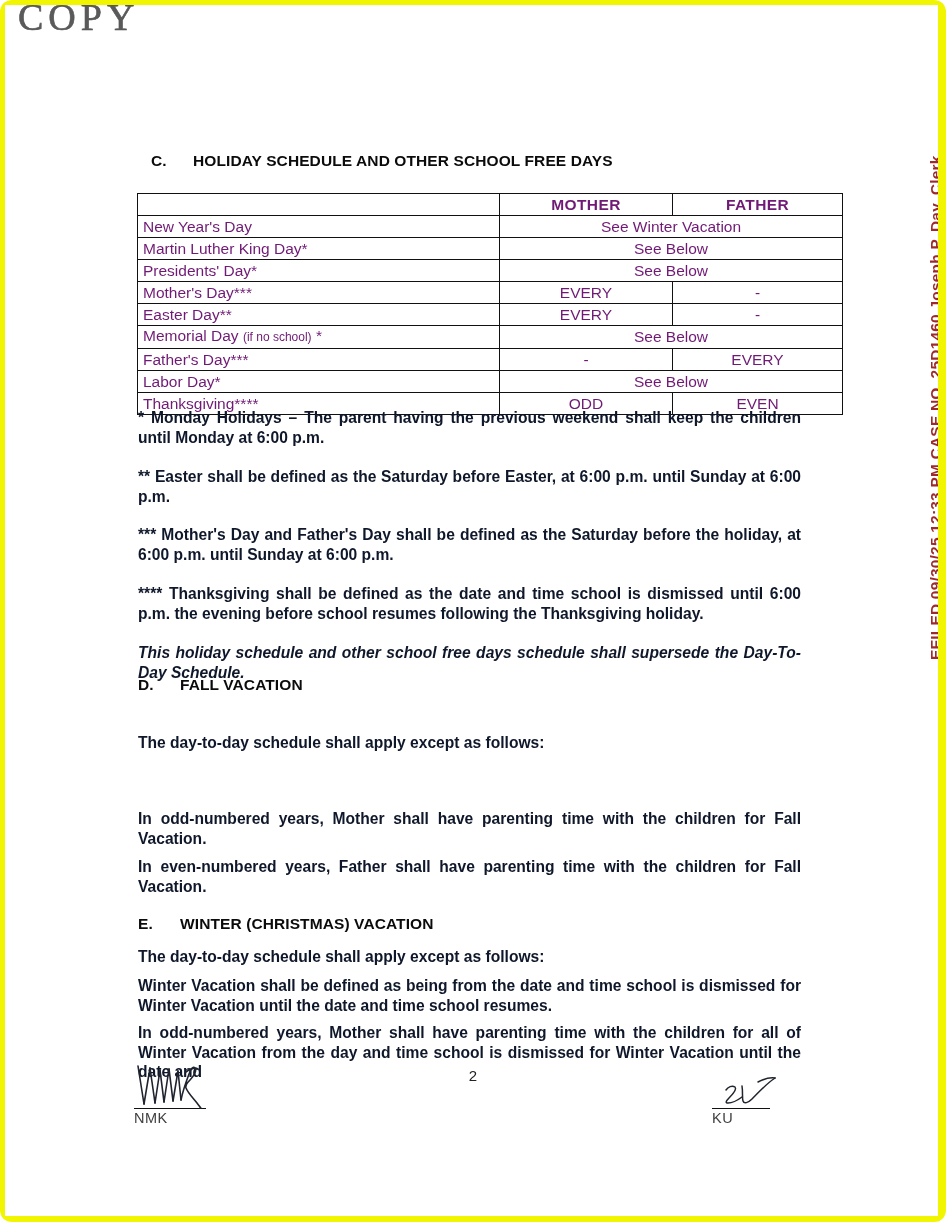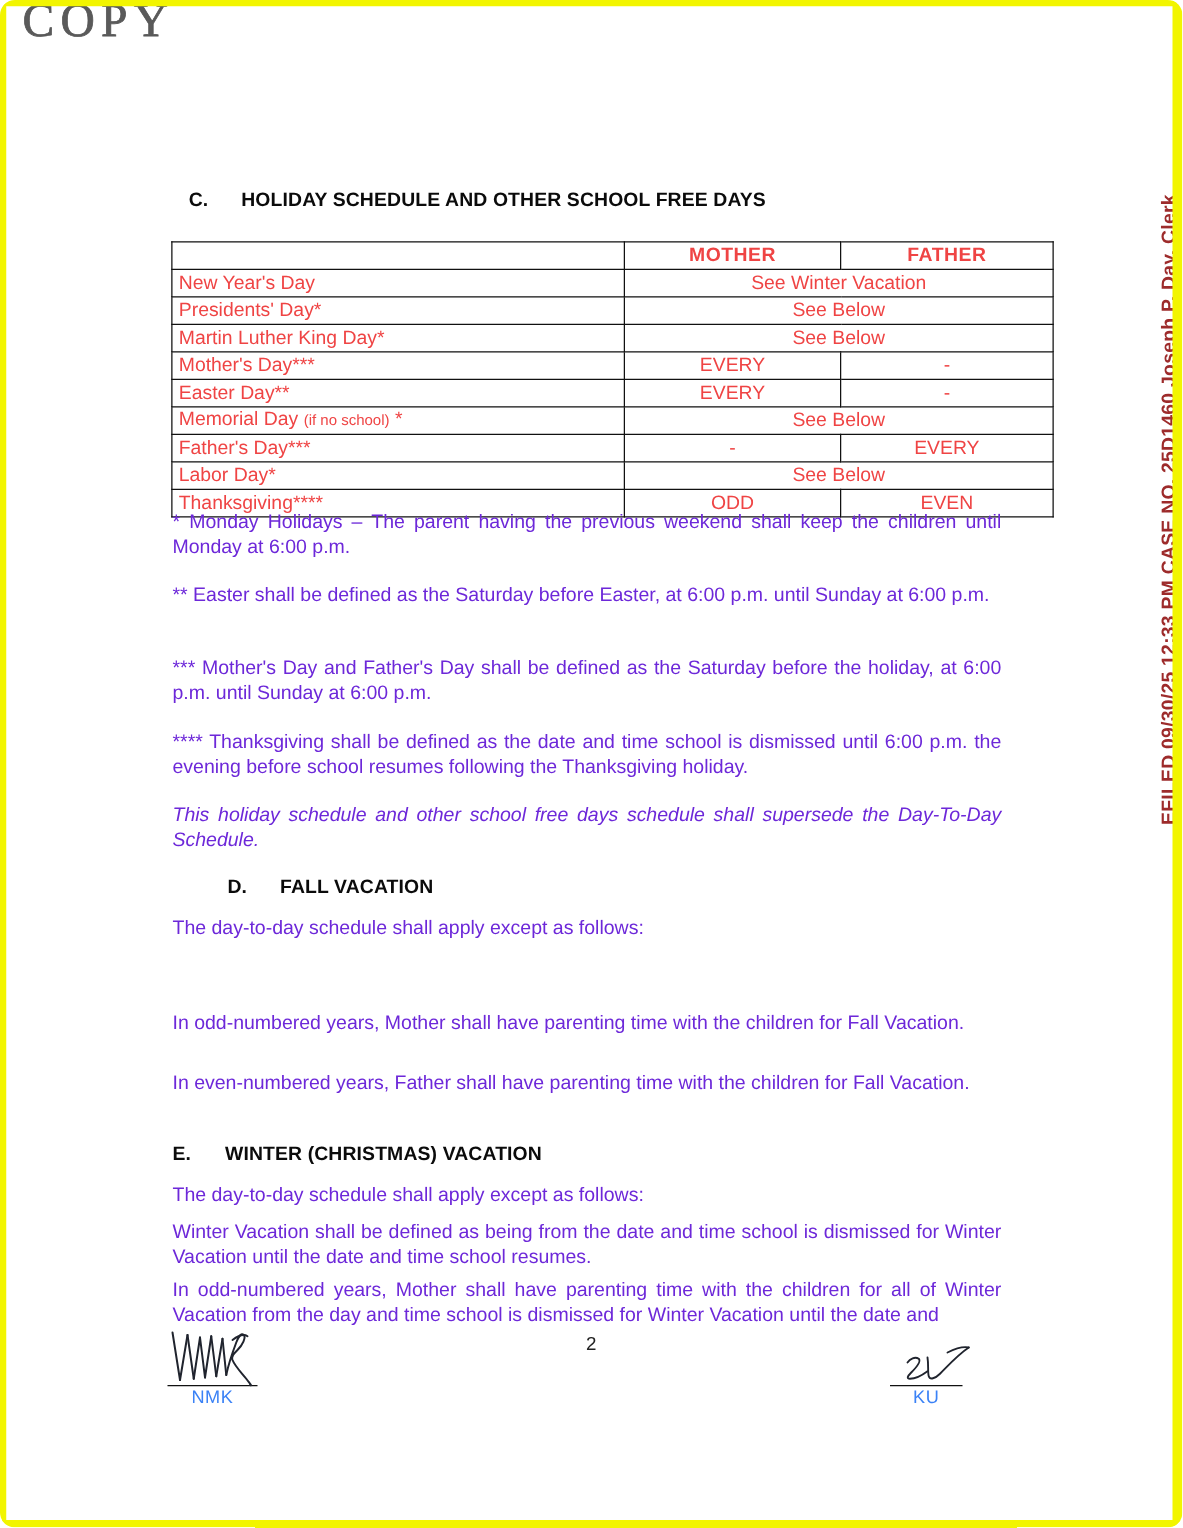--- a/index.html
+++ b/index.html
@@ -74,21 +74,21 @@
 
   table.holiday {
     border-collapse: collapse;
     width: 697px;
     margin-top: 13px;
     table-layout: fixed;
   }
   table.holiday td {
     border: 1.3px solid #111;
     font-size: 15.5px;
-    color: #ef4444;
+    color: #701a75;
     height: 20px;
     padding: 0px 0 1px 0;
     line-height: 19px;
     vertical-align: middle;
   }
   table.holiday td.name {
     padding-left: 5px;
     text-align: left;
     width: 356px;
     margin-top: 20px;
@@ -103,36 +103,37 @@
   }
   .col-m { width: 172px; }
   .col-f { width: 169px; }
   .small-note {
     font-size: 12px;
   }
 
   p.body {
     font-size: 15.6px;
     line-height: 19.6px;
-    color: #6d28d9;
+    color: #0f172a;
     text-align: justify;
     margin: 0;
     width: 663px;
+    font-weight: bold;
   }
   p.italic {
     font-style: italic;
   }
 
   .blk { position: absolute; }
 
   .sig-block {
     position: absolute;
     font-size: 14.5px;
-    color: #3b82f6;
-    text-align: center;
+    color: #404040;
+    text-align: left;
   }
   .sig-line {
     border-bottom: 1.4px solid #111;
     height: 40px;
     position: relative;
   }
   .sig-label {
     padding-top: 1px;
     letter-spacing: 0.5px;
   }
@@ -179,26 +180,26 @@
           <td class="hdr col-m">MOTHER</td>
           <td class="hdr col-f">FATHER</td>
         </tr>
 
         <tr>
           <td class="name">New Year's Day</td>
           <td class="val" colspan="2">See Winter Vacation</td>
         </tr>
 
         <tr>
+          <td class="name">Martin Luther King Day*</td>
+          <td class="val" colspan="2">See Below</td>
+        </tr>
+
+        <tr>
           <td class="name">Presidents' Day*</td>
-          <td class="val" colspan="2">See Below</td>
-        </tr>
-
-        <tr>
-          <td class="name">Martin Luther King Day*</td>
           <td class="val" colspan="2">See Below</td>
         </tr>
 
         <tr>
           <td class="name">Mother's Day***</td>
           <td class="val">EVERY</td>
           <td class="val">-</td>
         </tr>
 
         <tr>
@@ -245,21 +246,21 @@
   </div>
 
   <div class="blk" style="left:138px; top:584px;">
     <p class="body">**** Thanksgiving shall be defined as the date and time school is dismissed until 6:00 p.m. the evening before school resumes following the Thanksgiving holiday.</p>
   </div>
 
   <div class="blk" style="left:138px; top:643px;">
     <p class="body italic">This holiday schedule and other school free days schedule shall supersede the Day-To-Day Schedule.</p>
   </div>
 
-  <div class="blk" style="left:138px; top:701px;margin-left:44px;">
+  <div class="blk" style="left:138px; top:676px;">
     <div class="section-head">
       <span class="letter">D.</span><span>FALL VACATION</span>
     </div>
   </div>
 
   <div class="blk" style="left:138px; top:733px;">
     <p class="body">The day-to-day schedule shall apply except as follows:</p>
   </div>
   <div class="blk" style="left:138px; top:809px;">
     <p class="body">In odd-numbered years, Mother shall have parenting time with the children for Fall Vacation.</p>

